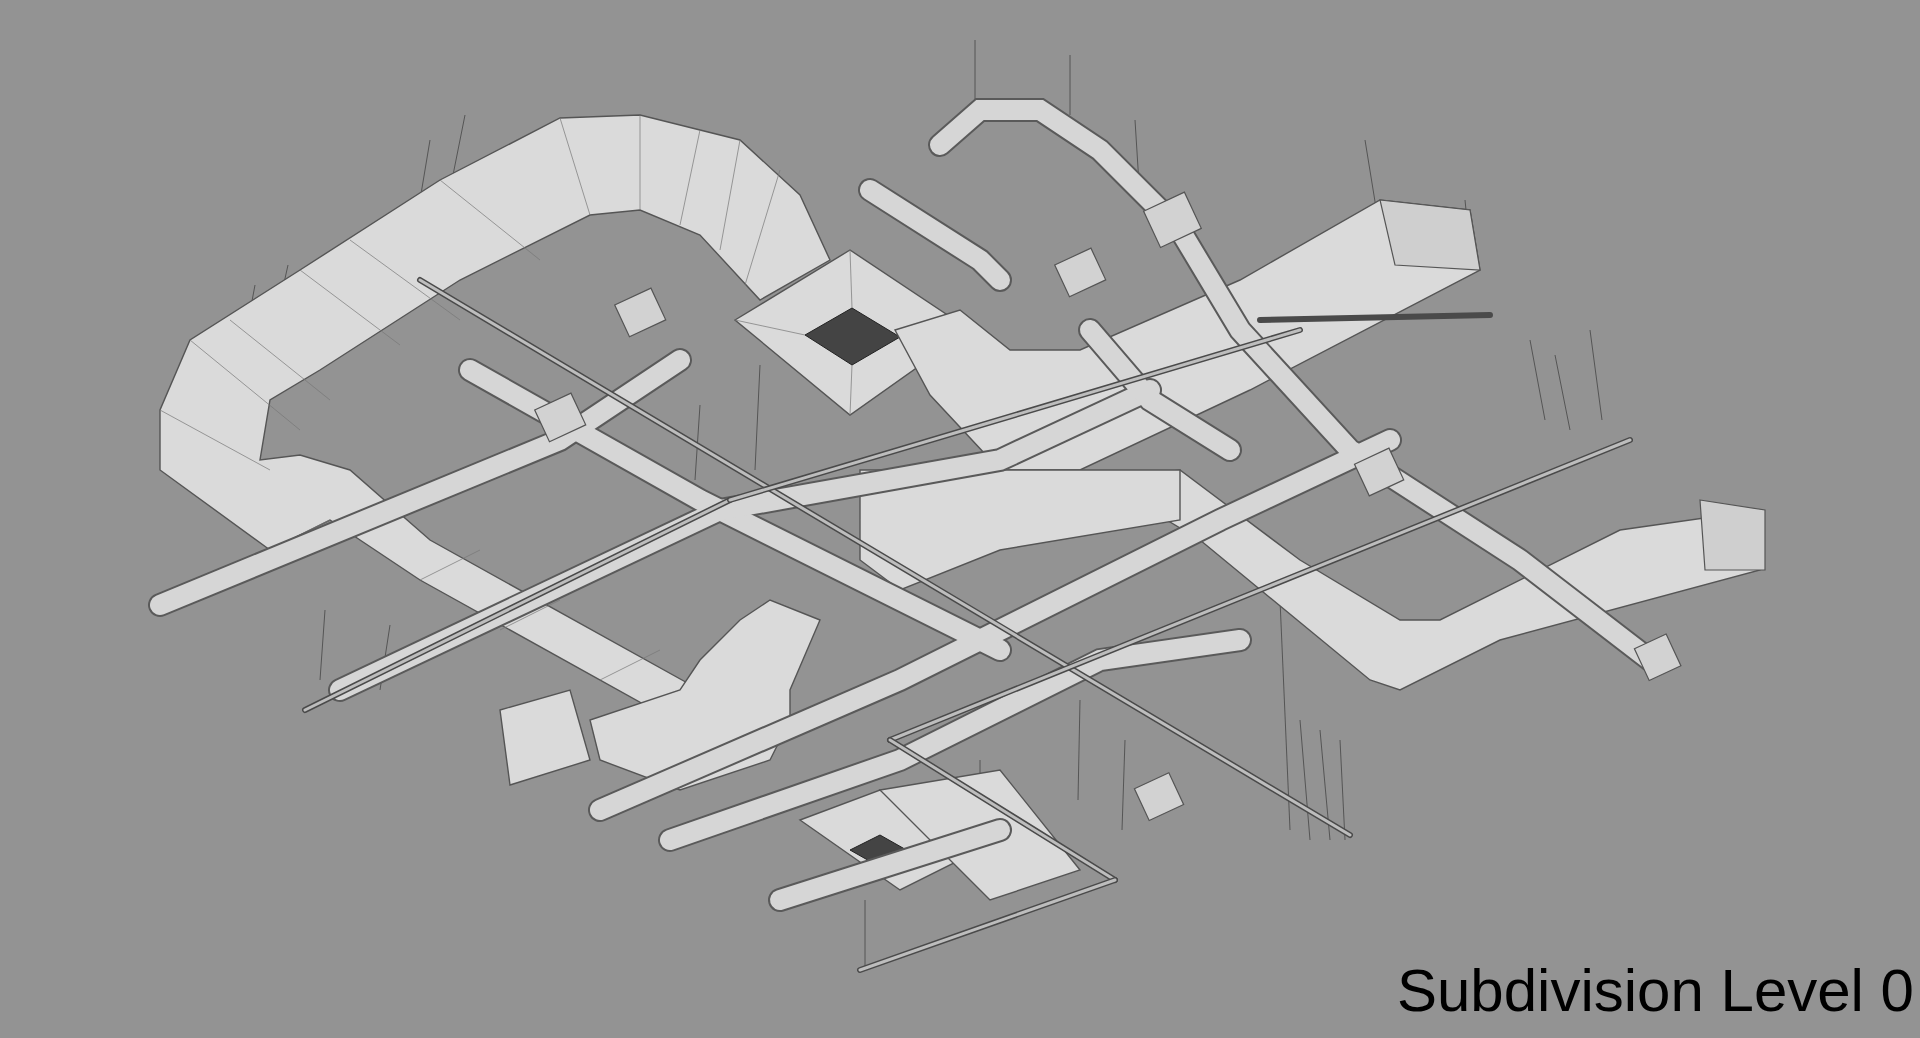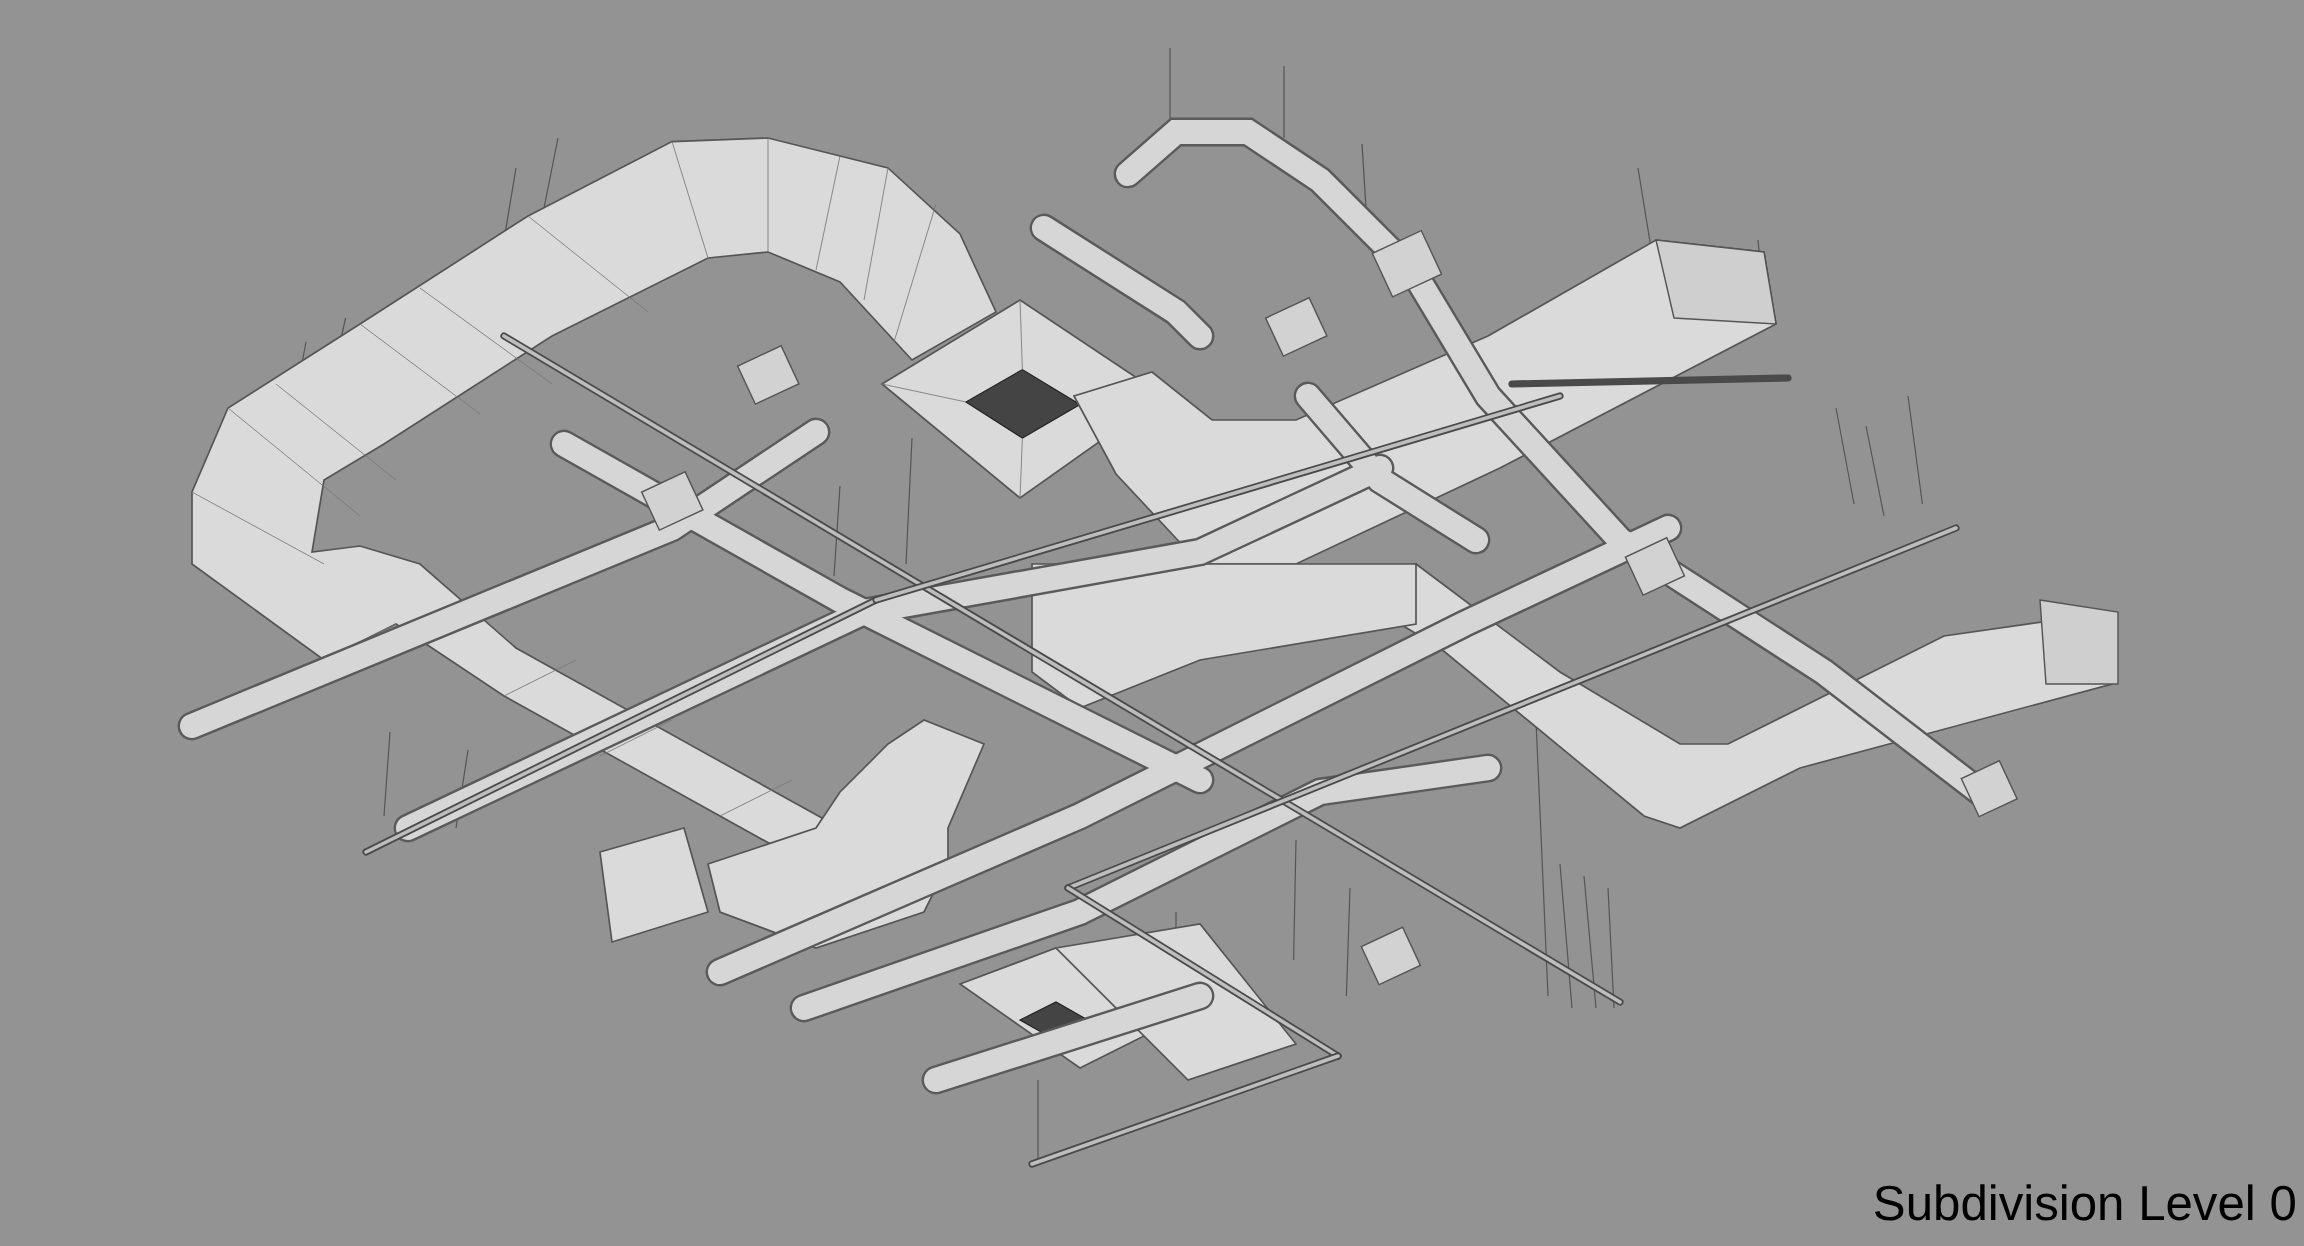--- a/index.html
+++ b/index.html
@@ -1,18 +1,18 @@
 <!DOCTYPE html>
 <html><head>
 <meta charset="utf-8">
 <style>
   html,body{margin:0;padding:0;}
   body{width:1920px;height:1038px;overflow:hidden;background:#939393;position:relative;font-family:"Liberation Sans",sans-serif;}
   #scene{position:absolute;left:0;top:0;width:1920px;height:1038px;}
-  .caption{position:absolute;right:6px;bottom:0px;font-size:41px;color:#000;line-height:70px;letter-spacing:0px;}
+  .caption{position:absolute;right:6px;bottom:12px;font-size:60px;color:#000;line-height:70px;letter-spacing:0px;}
   .duct{fill:#dadada;stroke:#555;stroke-width:1.4;}
   .duct2{fill:#cfcfcf;stroke:#555;stroke-width:1.2;}
   .pipe{fill:none;stroke:#5a5a5a;stroke-linecap:round;}
   .pipeFill{fill:none;stroke:#d6d6d6;stroke-linecap:round;}
   .rod{stroke:#555;stroke-width:1;}
   .grid{stroke:#777;stroke-width:0.7;fill:none;}
   .rail{stroke:#4a4a4a;stroke-width:6;stroke-linecap:round;}
   .railIn{stroke:#bdbdbd;stroke-width:3;stroke-linecap:round;}
   .diffuser{fill:#444;stroke:#222;stroke-width:1;}
   .box{fill:#d2d2d2;stroke:#555;stroke-width:1.2;}

